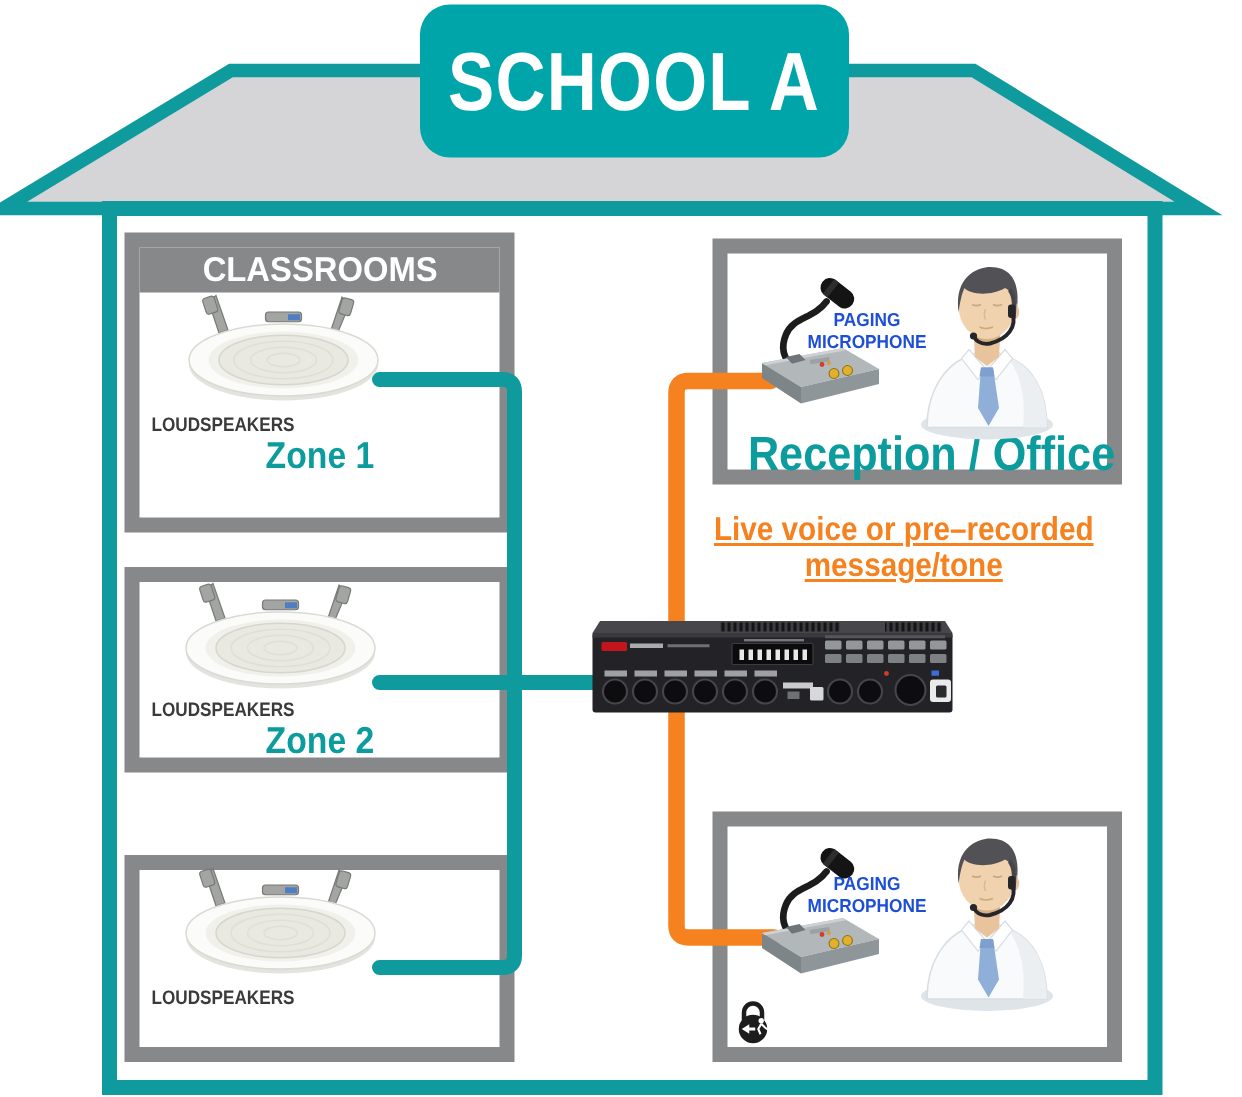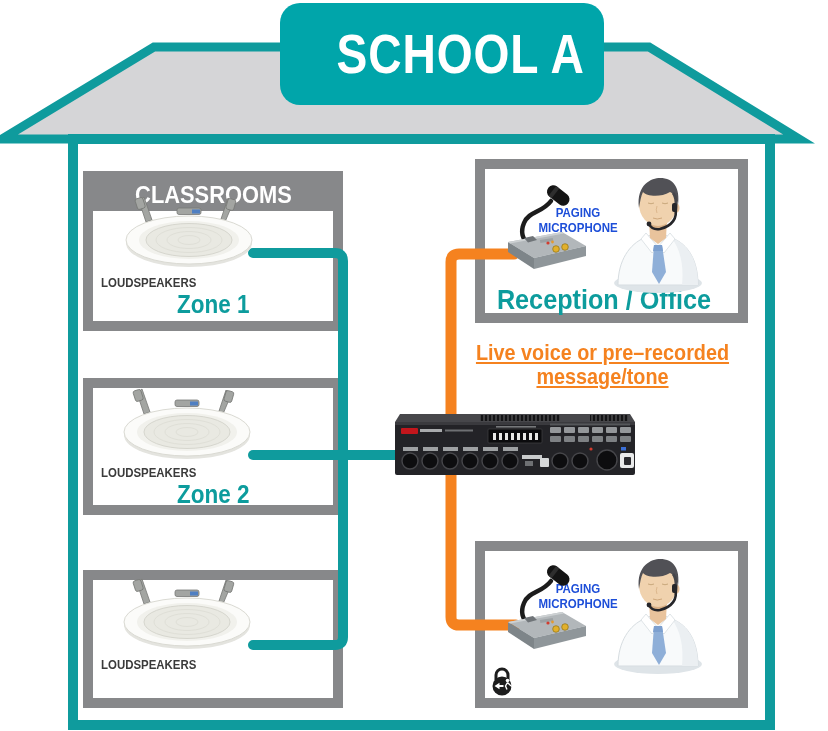--- a/index.html
+++ b/index.html
@@ -45,21 +45,21 @@
     color:#0D9C9D;font-size:25px;font-weight:bold;text-align:center;
   }
   .zone-name span{display:inline-block;transform:scaleX(0.9);transform-origin:center;white-space:nowrap;}
 
   .mic-label{
     color:#1d4ed8;font-size:12.5px;font-weight:bold;text-align:center;line-height:1.18;
   }
   .mic-label div{transform:scaleX(0.92);transform-origin:center;white-space:nowrap;}
 
   .location-teal{
-    color:#0D9C9D;font-size:28px;font-weight:bold;text-align:left;
+    color:#0D9C9D;font-size:32px;font-weight:bold;text-align:left;
   }
   .location-teal span{display:inline-block;transform:scaleX(0.9);transform-origin:center;white-space:nowrap;}
 
   .location-red{
     color:#E3211A;font-size:19px;font-weight:bold;text-align:center;
   }
   .location-red span{display:inline-block;transform:scaleX(0.95);transform-origin:center;white-space:nowrap;}
 
   .amp-label{
     color:#3A3A3A;font-size:13.5px;font-weight:bold;text-align:center;
@@ -216,25 +216,25 @@
       </symbol>
     </defs>
   </svg>
 
   <svg class="abs layer-roof" style="left:0;top:0" width="828" height="731" viewBox="0 0 828 731">
     <polygon points="2,139 154,47 649,47 799,139" fill="#D5D5D7" stroke="#0F9B9D" stroke-width="9" stroke-linejoin="miter"></polygon>
   </svg>
 
   <div class="abs house" style="left:68px;top:134px;width:687px;height:576px;"></div>
 
-  <div class="abs sign" style="left:280px;top:3px;width:286px;height:102px;padding-left:38px;">
+  <div class="abs sign" style="left:280px;top:3px;width:286px;height:102px;">
     <span class="sign-text">SCHOOL A</span>
   </div>
 
-  <div class="abs box" style="left:83px;top:155px;width:260px;height:160px;margin-top:16px;">
+  <div class="abs box" style="left:83px;top:155px;width:260px;height:200px;">
     <div class="box-header">
       <span>CLASSROOMS</span>
     </div>
   </div>
   <svg class="abs device" style="left:122px;top:194px" width="134" height="74">
       <use href="#sym-speaker"></use>
     </svg>
   <div class="abs txt small-caps" style="left:101px;top:275px;">LOUDSPEAKERS</div>
   <div class="abs txt zone-name" style="left:83px;top:290px;width:260px;">
     <span>Zone 1</span>

